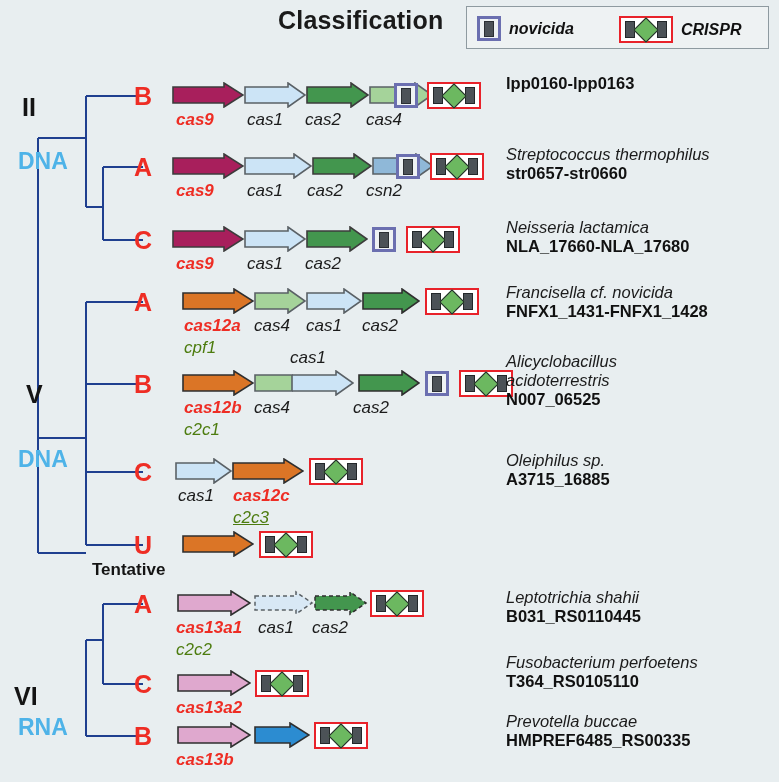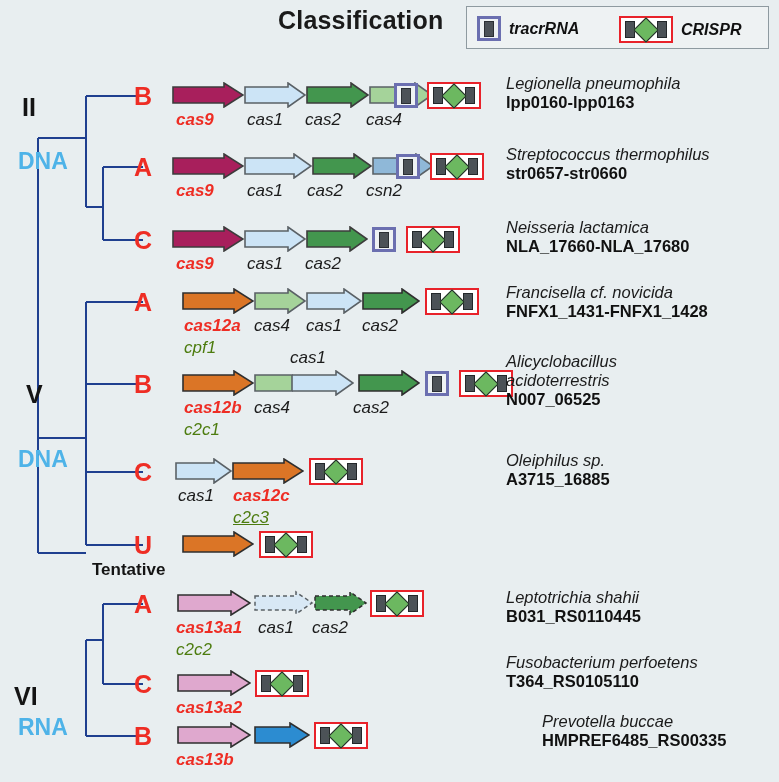--- a/index.html
+++ b/index.html
@@ -96,21 +96,21 @@
 
 <div id="root">
 
   <div class="title">Classification</div>
 
   <div class="legend-box">
     <div class="legend-item tracr">
       <span class="tracr-glyph">
           <i></i>
         </span>
-      <span class="legend-label">tracrRNA</span>
+      <span class="legend-label">novicida</span>
     </div>
     <div class="legend-item crispr">
       <span class="crispr-glyph">
         <span class="rep"></span>
           <span class="sp"></span>
           <span class="rep"></span>
       </span>
       <span class="legend-label">CRISPR</span>
     </div>
   </div>
@@ -424,21 +424,20 @@
     </span>
     <span class="crispr-glyph" style="position:absolute;left:137px;top:0px;">
       <span class="rep"></span>
         <span class="sp"></span>
         <span class="rep"></span>
     </span>
   </div>
   <div class="gene-name red" style="left:176px;top:750px;">cas13b</div>
 
   <div class="org" style="top:74px;">
-    <span class="sp">Legionella pneumophila</span>
     <span class="locus">lpp0160-lpp0163</span>
   </div>
   <div class="org" style="top:145px;">
     <span class="sp">Streptococcus thermophilus</span>
     <span class="locus">str0657-str0660</span>
   </div>
   <div class="org" style="top:218px;">
     <span class="sp">Neisseria lactamica</span>
     <span class="locus">NLA_17660-NLA_17680</span>
   </div>
@@ -458,18 +457,18 @@
   </div>
 
   <div class="org" style="top:588px;">
     <span class="sp">Leptotrichia shahii</span>
     <span class="locus">B031_RS0110445</span>
   </div>
   <div class="org" style="top:653px;">
     <span class="sp">Fusobacterium perfoetens</span>
     <span class="locus">T364_RS0105110</span>
   </div>
-  <div class="org" style="top:712px;margin-left:36px;">
+  <div class="org" style="top:712px;">
     <span class="sp">Prevotella buccae</span>
     <span class="locus">HMPREF6485_RS00335</span>
   </div>
 
 </div>
 
 </body></html>

